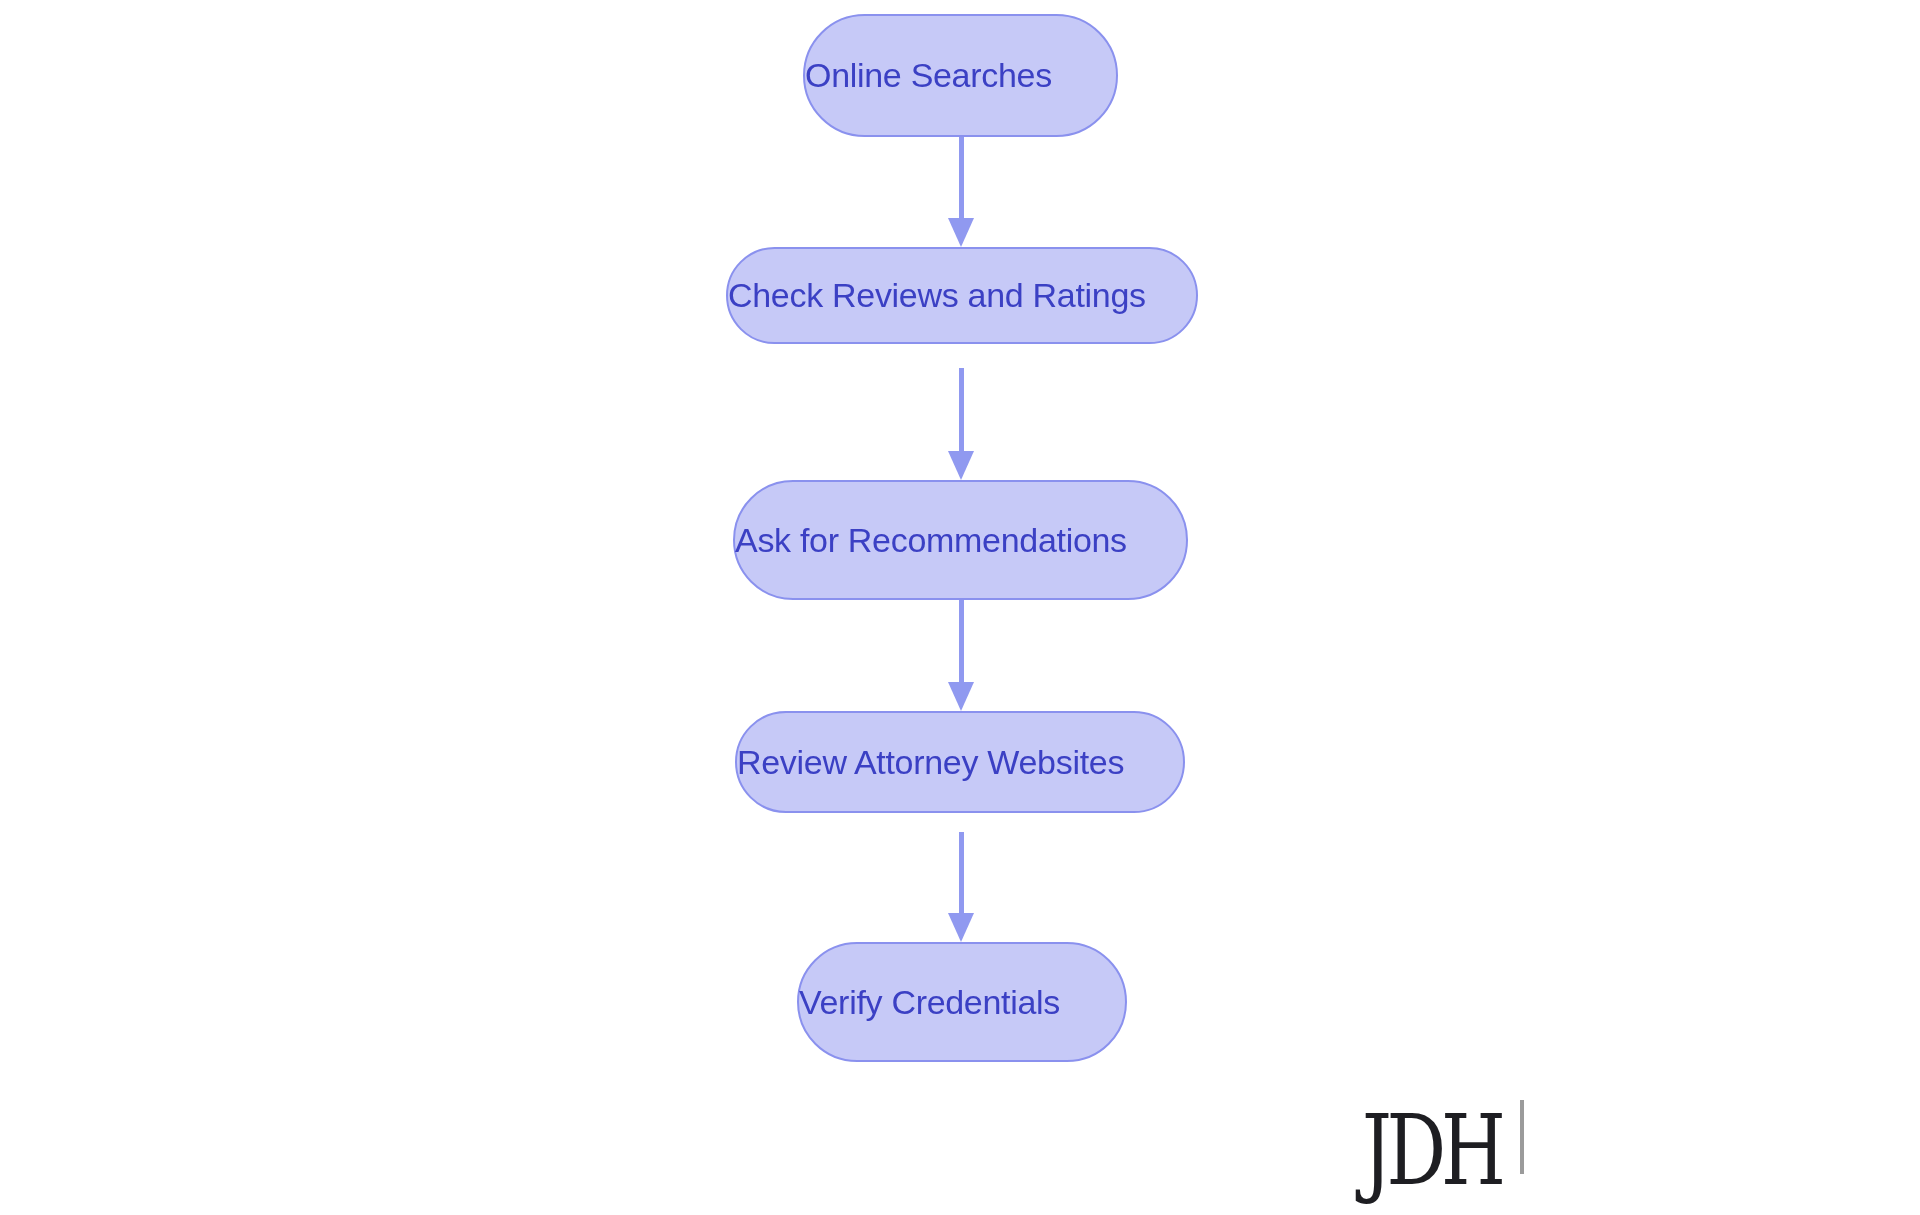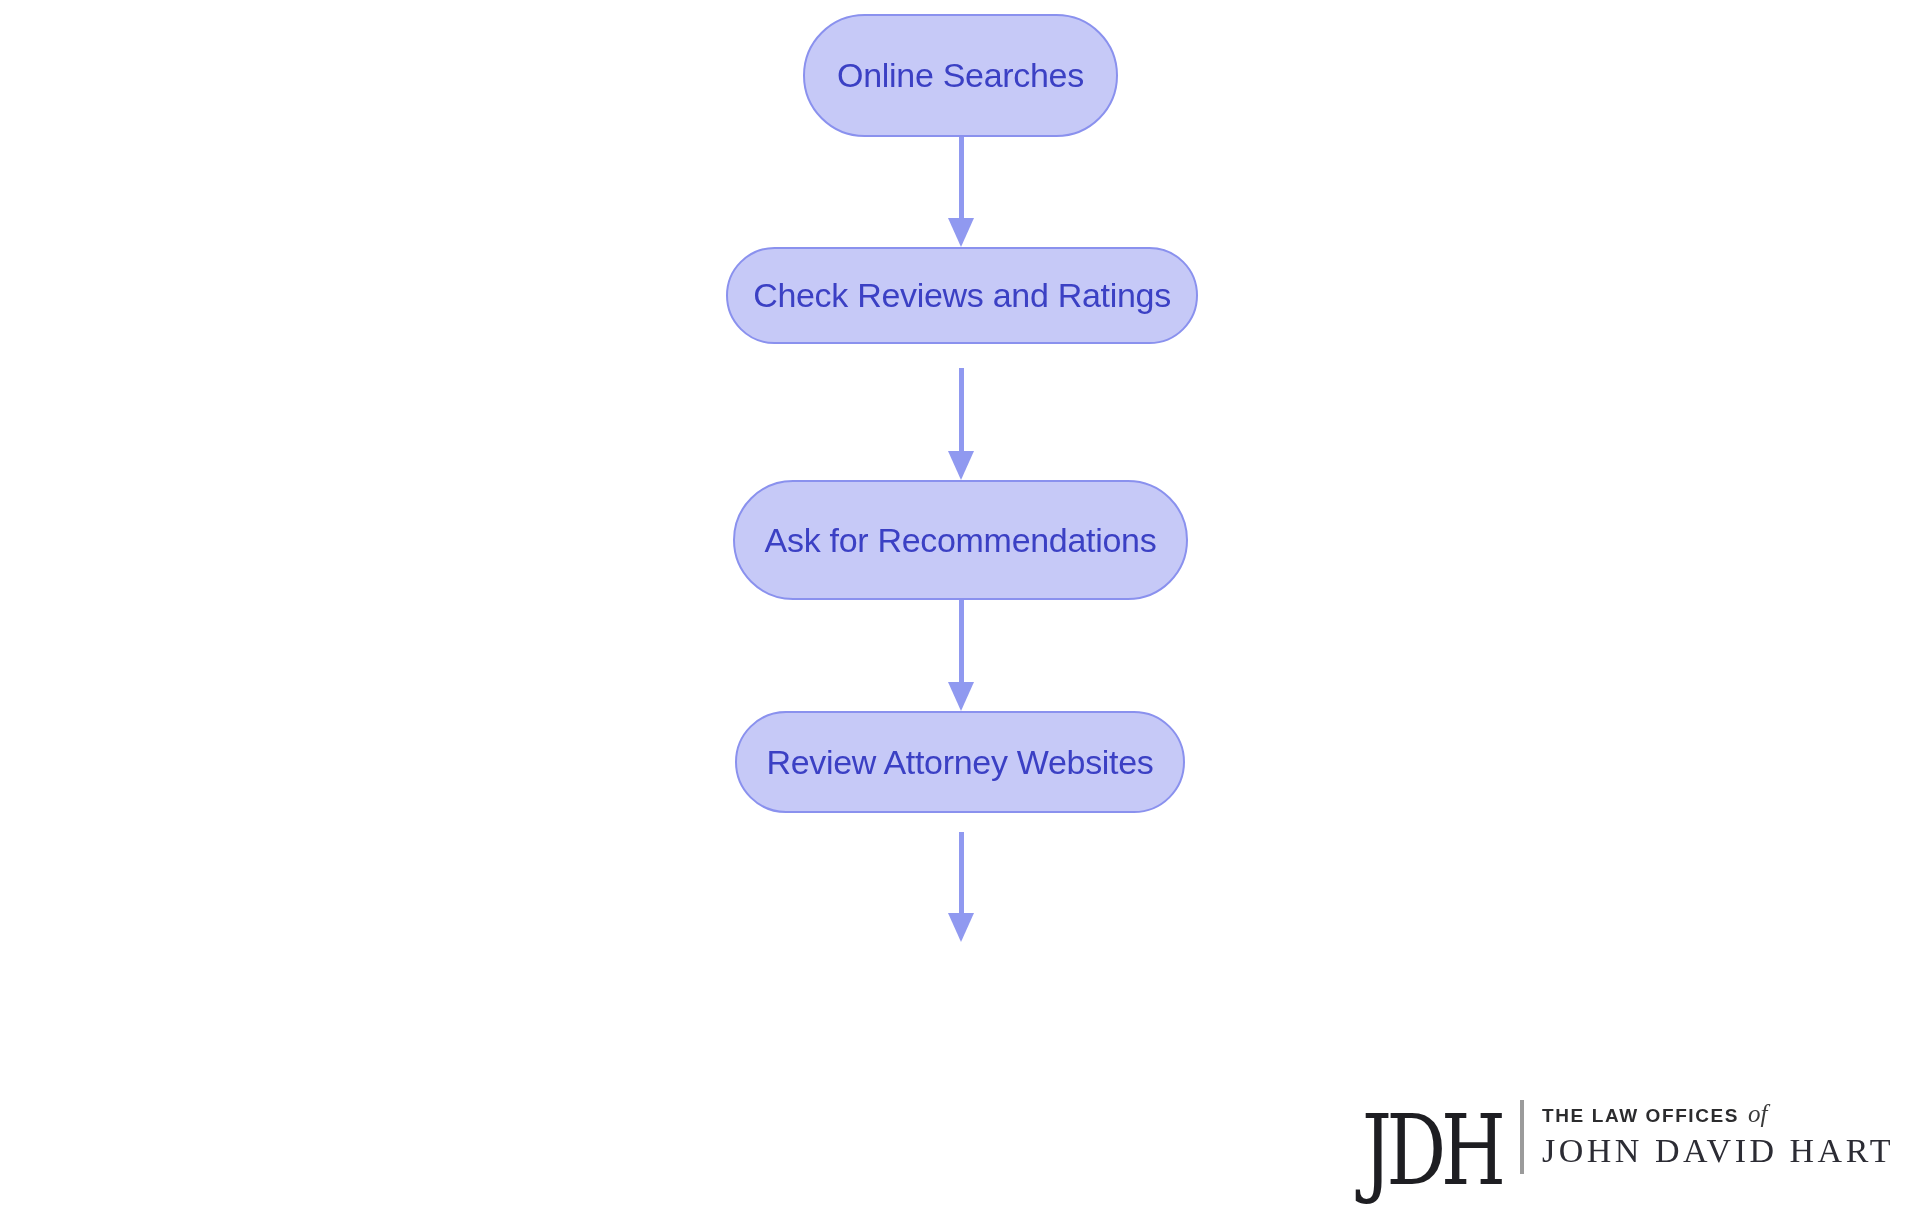--- a/index.html
+++ b/index.html
@@ -18,21 +18,20 @@
 
   
   .flow-node {
     position: absolute;
     box-sizing: border-box;
     background: #c6c9f7;
     border: 2px solid #8a91ee;
     border-radius: 62px;
     display: flex;
     align-items: center;
-    justify-content: center;
     color: #3b40c4;
     font-size: 34px;
     font-weight: 500;
     letter-spacing: -0.3px;
     white-space: nowrap;
   }
   .n1 { left: 803px; top: 14px;  width: 315px; height: 123px; }
   .n2 { left: 726px; top: 247px; width: 472px; height: 97px; }
   .n3 { left: 733px; top: 480px; width: 455px; height: 120px; }
   .n4 { left: 735px; top: 711px; width: 450px; height: 102px; }
@@ -157,26 +156,22 @@
 
   <div class="flow-node n4">
     <span>Review Attorney Websites</span>
   </div>
 
   <div class="flow-arrow a4">
     <div class="arrow-line"></div>
     <div class="arrow-head"></div>
   </div>
 
+  <div class="flow-node n5">
+    <span>Verify Credentials</span>
+  </div>
 
   <div class="logo">
     <div class="logo-monogram">JDH</div>
     <div class="logo-divider"></div>
-    <div class="logo-text">
-      <div class="logo-line1">
-        <span class="logo-tagline">THE LAW OFFICES</span>
-        <span class="logo-of">of</span>
-      </div>
-      <div class="logo-firm-name">JOHN DAVID HART</div>
-    </div>
   </div>
 
 </div>
 
 </body></html>

